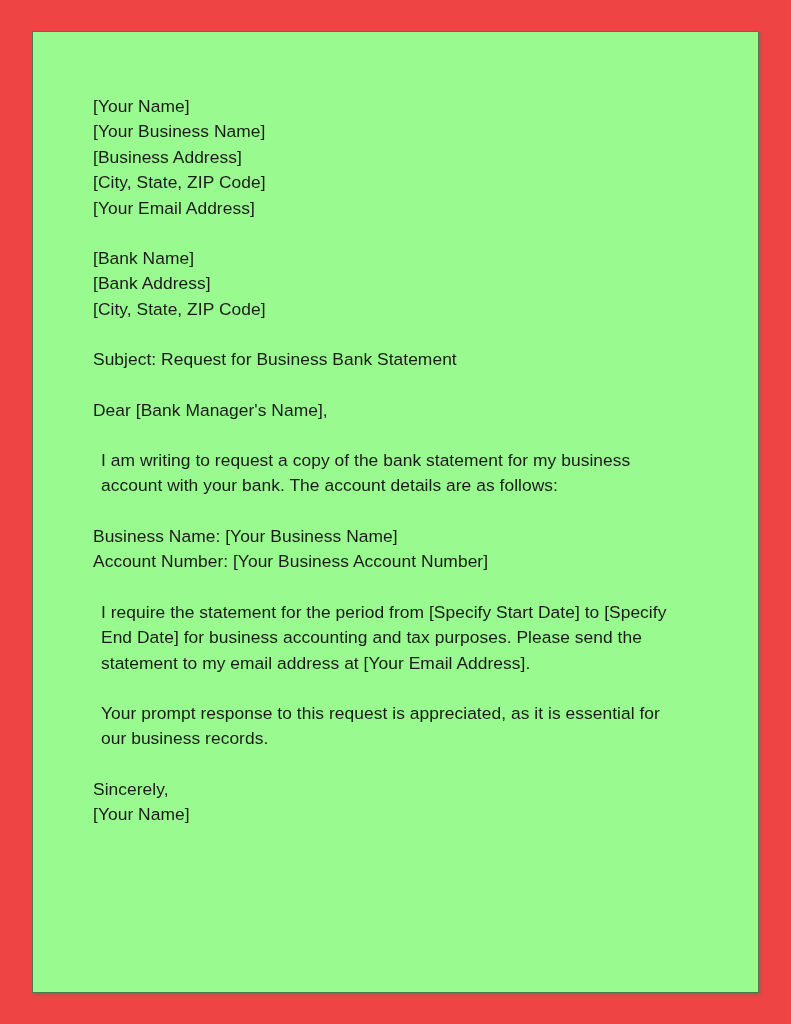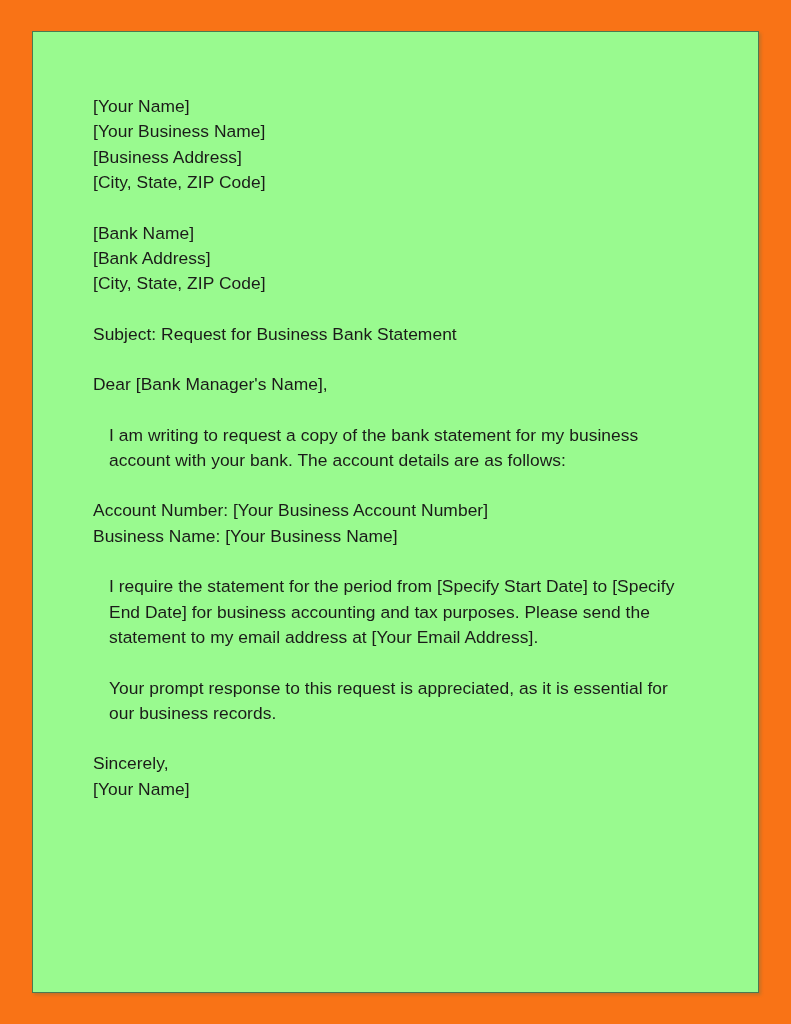--- a/index.html
+++ b/index.html
@@ -12,21 +12,21 @@
     height: 1024px;
     background: #99fa8f;
     font-family: "Liberation Sans", sans-serif;
     overflow: hidden;
   }
 
   #page {
     position: relative;
     width: 791px;
     height: 1024px;
-    background: #f97316;
+    background: #ef4444;
   }
 
   
   #letter-frame {
     position: absolute;
     left: 32px;
     top: 31px;
     width: 727px;
     height: 962px;
     border: 1.5px solid #4a7a52;
@@ -57,37 +57,38 @@
     letter-spacing: 0.05px;
     white-space: pre-wrap;
   }
 
   
   .para {
     color: #1b1b19;
     font-size: 17.4px;
     line-height: 25.4px;
     letter-spacing: 0.05px;
-    margin: 16px;
+    margin: 8px;
   }
   .para-narrow { width: 583px; }
   .para-mid    { width: 578px; }
 </style>
 </head>
 <body>
 
 <div id="page">
   <div id="letter-frame">
     <div id="letter-body">
 
       <div class="block">
         <div class="line">[Your Name]</div>
         <div class="line">[Your Business Name]</div>
         <div class="line">[Business Address]</div>
         <div class="line">[City, State, ZIP Code]</div>
+        <div class="line">[Your Email Address]</div>
       </div>
 
       <div class="block">
         <div class="line">[Bank Name]</div>
         <div class="line">[Bank Address]</div>
         <div class="line">[City, State, ZIP Code]</div>
       </div>
 
       <div class="block">
         <div class="line">Subject: Request for Business Bank Statement</div>
@@ -95,22 +96,22 @@
 
       <div class="block">
         <div class="line">Dear [Bank Manager's Name],</div>
       </div>
 
       <div class="block">
         <p class="para para-narrow">I am writing to request a copy of the bank statement for my business account with your bank. The account details are as follows:</p>
       </div>
 
       <div class="block">
+        <div class="line">Business Name: [Your Business Name]</div>
         <div class="line">Account Number: [Your Business Account Number]</div>
-        <div class="line">Business Name: [Your Business Name]</div>
       </div>
 
       <div class="block">
         <p class="para para-mid">I require the statement for the period from [Specify Start Date] to [Specify End Date] for business accounting and tax purposes. Please send the statement to my email address at [Your Email Address].</p>
       </div>
 
       <div class="block">
         <p class="para para-narrow">Your prompt response to this request is appreciated, as it is essential for our business records.</p>
       </div>
 

